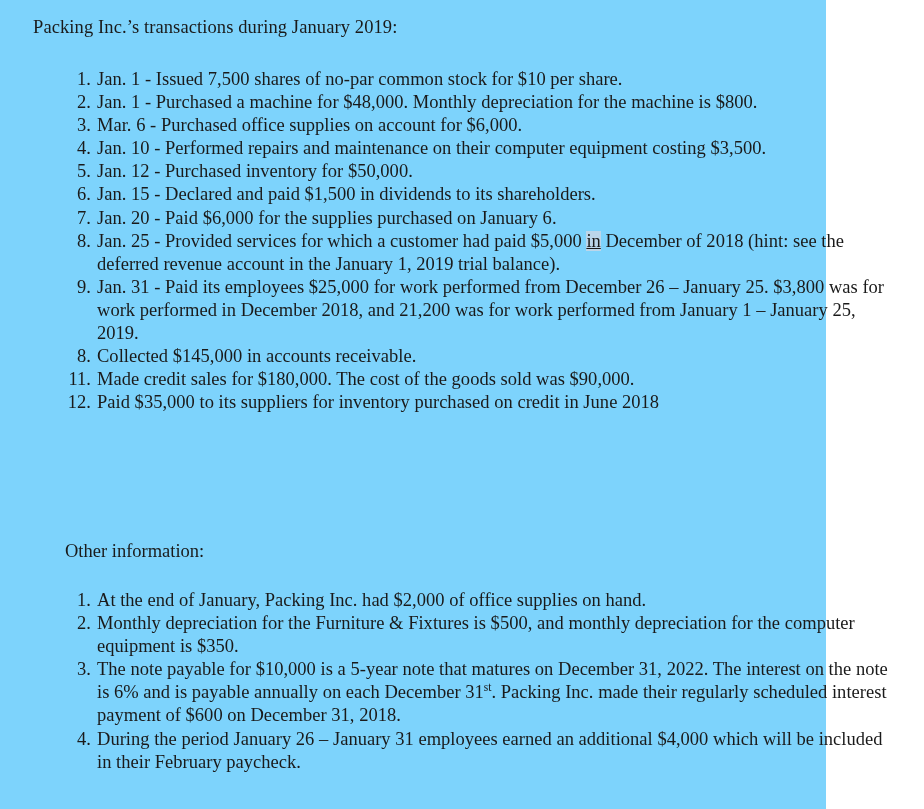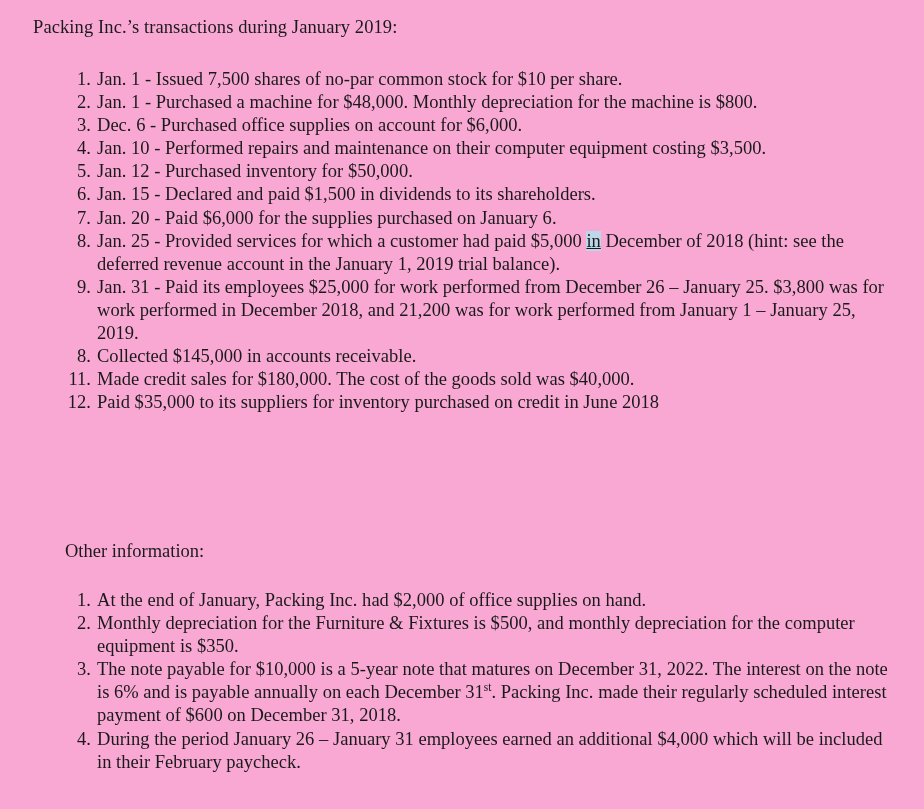--- a/index.html
+++ b/index.html
@@ -9,23 +9,23 @@
   }
   body {
     width: 924px;
     height: 809px;
     font-family: "Liberation Serif", "DejaVu Serif", serif;
     color: #1a1a1a;
     overflow: hidden;
   }
   .page {
     position: relative;
-    width: 924px;
+    width: 826px;
     height: 809px;
-    background: #f9a8d4;
+    background: #7dd3fc;
     box-sizing: border-box;
   }
   .doc-title {
     position: absolute;
     left: 33px;
     top: 16px;
     font-size: 18.5px;
     line-height: 23px;
     letter-spacing: 0.1px;
     white-space: nowrap;
@@ -99,21 +99,21 @@
       <span class="body">Jan. 1 - Issued 7,500 shares of no-par common stock for $10 per share.</span>
     </li>
 
     <li>
       <span class="marker">2.</span>
       <span class="body">Jan. 1 - Purchased a machine for $48,000. Monthly depreciation for the machine is $800.</span>
     </li>
 
     <li>
       <span class="marker">3.</span>
-      <span class="body">Dec. 6 - Purchased office supplies on account for $6,000.</span>
+      <span class="body">Mar. 6 - Purchased office supplies on account for $6,000.</span>
     </li>
 
     <li>
       <span class="marker">4.</span>
       <span class="body">Jan. 10 - Performed repairs and maintenance on their computer equipment costing $3,500.</span>
     </li>
 
     <li>
       <span class="marker">5.</span>
       <span class="body">Jan. 12 - Purchased inventory for $50,000.</span>
@@ -139,21 +139,21 @@
       <span class="body">Jan. 31 - Paid its employees $25,000 for work performed from December 26 – January 25. $3,800 was for work performed in December 2018, and 21,200 was for work performed from January 1 – January 25, 2019.</span>
     </li>
 
     <li>
       <span class="marker">8.</span>
       <span class="body">Collected $145,000 in accounts receivable.</span>
     </li>
 
     <li>
       <span class="marker">11.</span>
-      <span class="body">Made credit sales for $180,000. The cost of the goods sold was $40,000.</span>
+      <span class="body">Made credit sales for $180,000. The cost of the goods sold was $90,000.</span>
     </li>
 
     <li>
       <span class="marker">12.</span>
       <span class="body">Paid $35,000 to its suppliers for inventory purchased on credit in June 2018</span>
     </li>
 
   </ol>
 
   <div id="other-info-heading">Other information:</div>

